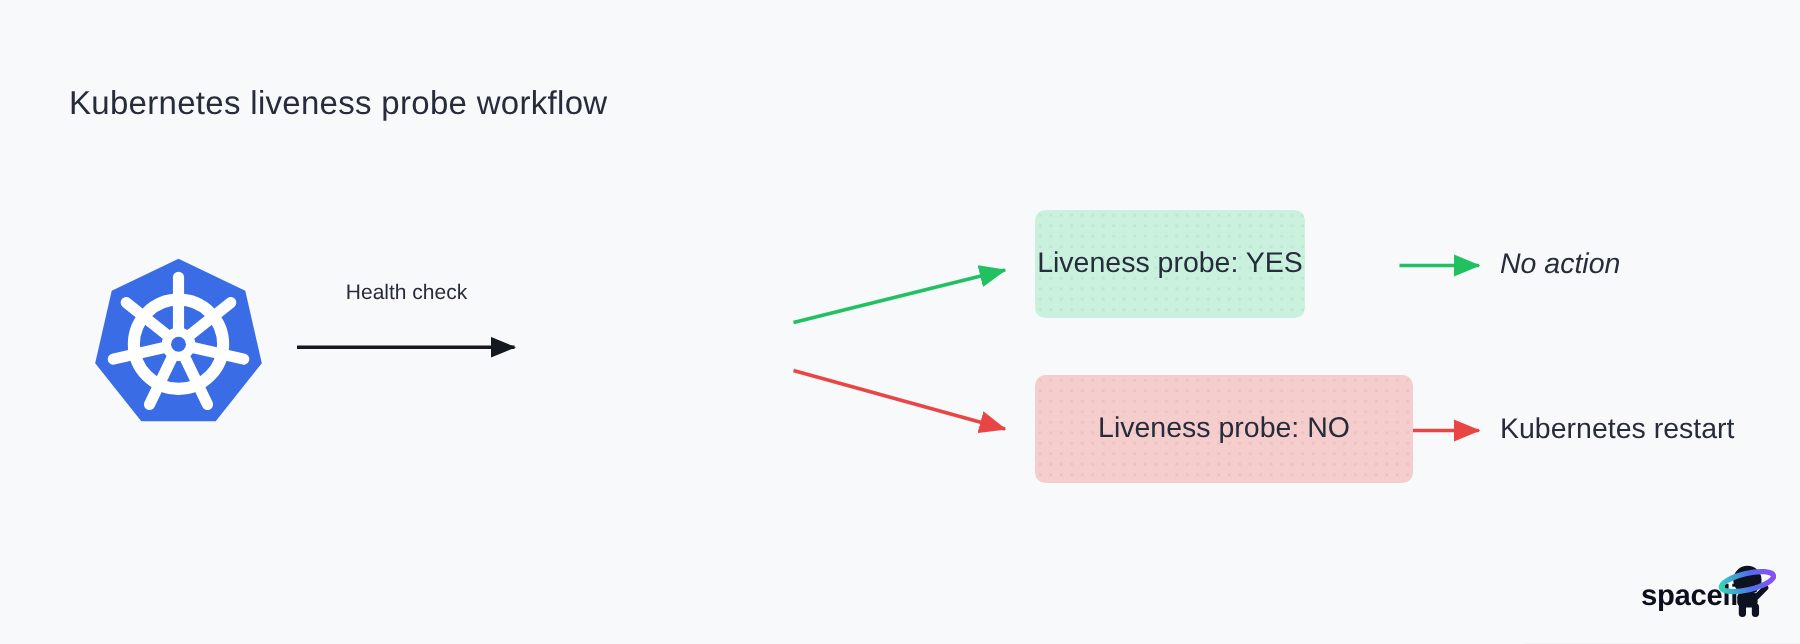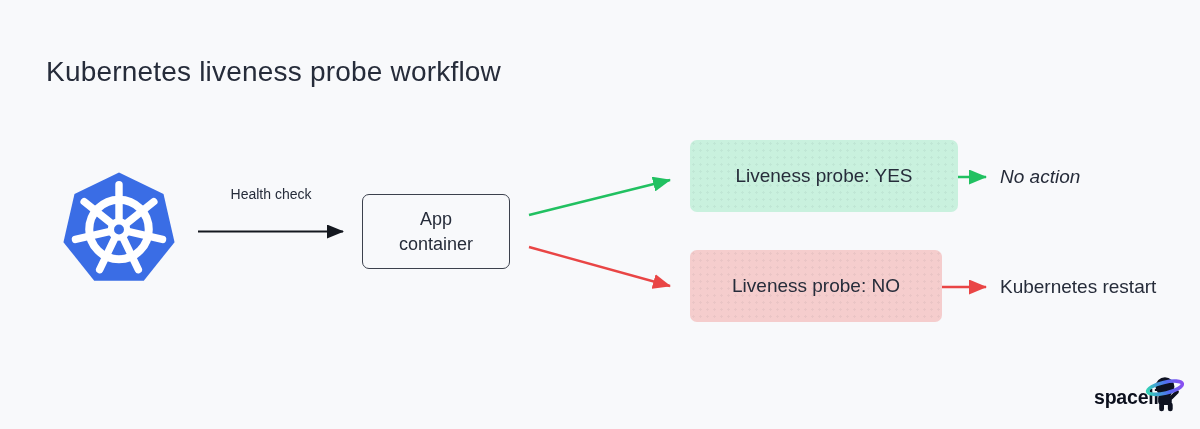--- a/index.html
+++ b/index.html
@@ -10,41 +10,41 @@
     --logo-text:#0c101d; --ring-start:#34d3b6; --ring-end:#8a4ff0;
   }
   html,body{margin:0;padding:0;}
   body{background:#e9e9e9;font-family:"Liberation Sans","DejaVu Sans",sans-serif;}
   .canvas{
     position:relative;width:1200px;height:429px;background:var(--bg);
     overflow:hidden;color:var(--text);
   }
   .title{
     position:absolute;left:46px;top:56px;margin:0;
-    font-size:28px;font-weight:500;letter-spacing:.2px;color:var(--text);
+    font-size:22px;font-weight:500;letter-spacing:.2px;color:var(--text);
   }
   .arrow-layer{position:absolute;left:0;top:0;width:1200px;height:429px;pointer-events:none;}
   .k8s-logo{position:absolute;left:57px;top:165px;width:124px;height:124px;}
   .health-label{
     position:absolute;left:196px;top:186px;width:150px;text-align:center;
     font-size:14px;color:var(--text);
   }
   .node{
     position:absolute;display:flex;align-items:center;justify-content:center;
     text-align:center;border-radius:7px;font-size:18.5px;color:var(--text);
   }
   .app-box{
     left:362px;top:194px;width:146px;height:73px;
     border:1.4px solid var(--box-border);line-height:1.35;font-size:18px;
   }
   .dotty{
     background-image:radial-gradient(circle, rgba(20,30,40,.05) 1px, transparent 1.2px);
     background-size:7px 7px;
   }
-  .yes-box{left:690px;top:140px;width:268px;height:72px;background-color:var(--green-box-bg);font-size:19px;}
+  .yes-box{left:690px;top:140px;width:180px;height:72px;background-color:var(--green-box-bg);font-size:19px;}
   .no-box{left:690px;top:250px;width:252px;height:72px;background-color:var(--red-box-bg);font-size:19px;}
   .result-label{position:absolute;font-size:19px;color:var(--text);white-space:nowrap;}
   .result-yes{left:1000px;top:166px;font-style:italic;}
   .result-no{left:1000px;top:276px;}
   .brand{position:absolute;left:1094px;top:372px;width:96px;height:46px;}
   .brand-word{
     position:absolute;left:0;top:14px;font-size:19.5px;font-weight:700;
     letter-spacing:-.2px;color:var(--logo-text);
   }
   .brand-icon{position:absolute;left:50px;top:0;width:44px;height:44px;}
@@ -86,26 +86,20 @@
       <line x1="50" y1="52" x2="14.9" y2="60"></line>
       <line x1="50" y1="52" x2="21.9" y2="29.6"></line>
     </g>
     <circle cx="50" cy="52" r="24" fill="none" stroke="#ffffff" stroke-width="6.5"></circle>
     <circle cx="50" cy="52" r="9" fill="#ffffff"></circle>
     <circle cx="50" cy="52" r="4" style="fill:var(--k8s-blue)"></circle>
   </svg>
 
   <div class="health-label">Health check</div>
 
-  <div class="node app-box">
-    <div>
-      <div>App</div>
-      <div>container</div>
-    </div>
-  </div>
 
   <div class="node yes-box dotty">
     <span>Liveness probe: YES</span>
   </div>
   <div class="node no-box dotty">
     <span>Liveness probe: NO</span>
   </div>
 
   <div class="result-label result-yes">No action</div>
   <div class="result-label result-no">Kubernetes restart</div>

